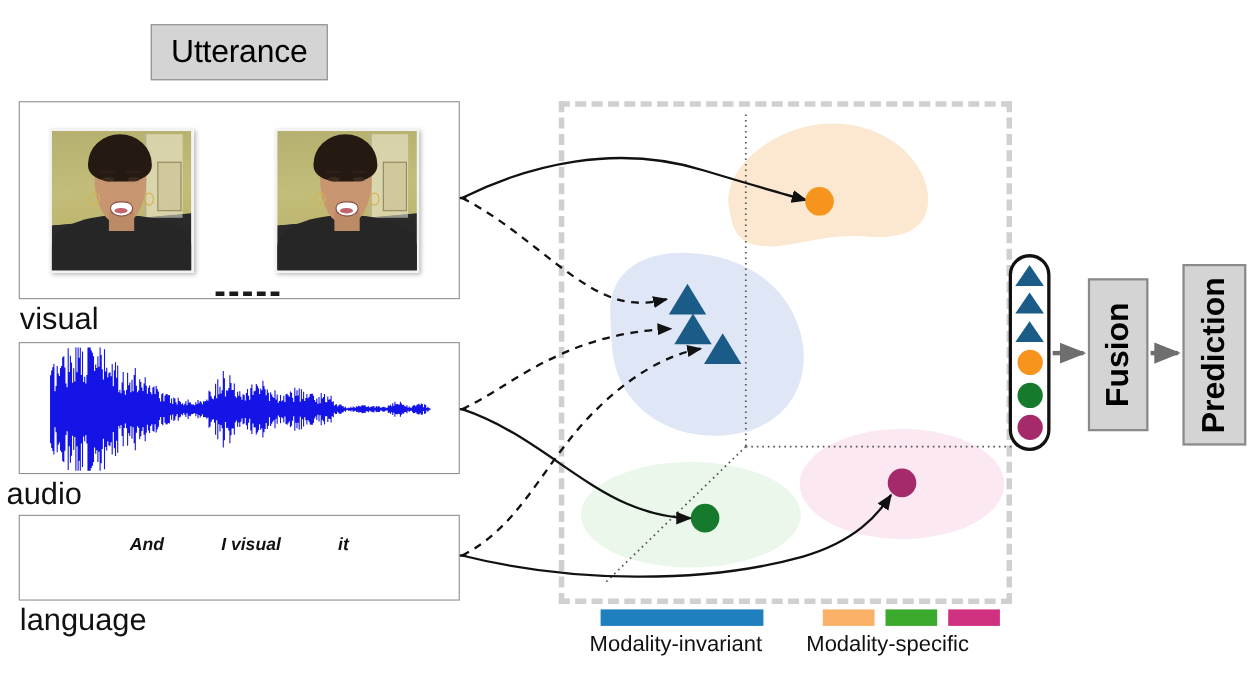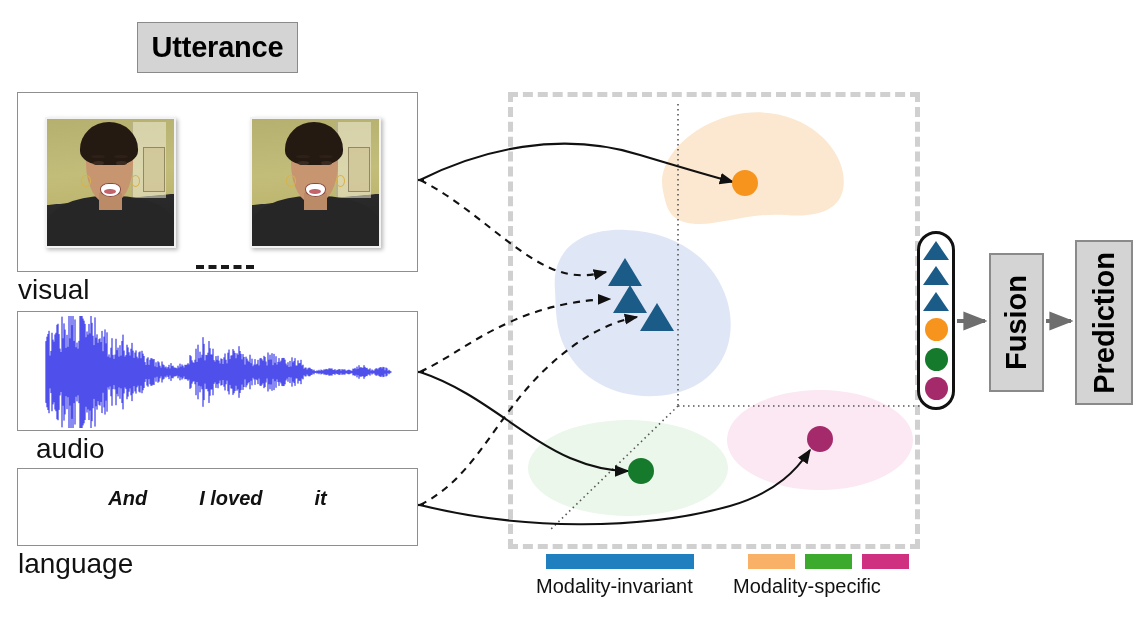--- a/index.html
+++ b/index.html
@@ -21,21 +21,21 @@
   }
 
   
   .chip {
     position: absolute;
     background: #d4d4d4;
     border: 1.5px solid #8a8a8a;
     display: flex;
     align-items: center;
     justify-content: center;
-    font-weight: bold;
+    font-weight: normal;
     color: #000;
     letter-spacing: -0.2px;
     box-sizing: border-box;
   }
   #chip-utterance {
     left: 137px; top: 22px; width: 161px; height: 51px;
     font-size: 29px;
   }
   #chip-multimodal {
     left: 500px; top: 23px; width: 421px; height: 48px;
@@ -53,21 +53,21 @@
   #panel-audio    { left: 17px; top: 311px; width: 401px; height: 120px; }
   #panel-language { left: 17px; top: 468px; width: 401px; height: 78px; }
 
   .panel-caption {
     position: absolute;
     font-size: 28px;
     color: #111;
     white-space: nowrap;
   }
   #cap-visual   { left: 18px; top: 274px; }
-  #cap-audio    { left: 36px; top: 433px; }
+  #cap-audio    { left: 6px; top: 433px; }
   #cap-language { left: 18px; top: 548px; }
 
   
   .vframe {
     position: absolute;
     top: 24px;
     width: 131px;
     height: 131px;
     border: 2.5px solid #f2f2f2;
     box-shadow: 2px 2px 4px rgba(0,0,0,0.28);
@@ -144,21 +144,21 @@
     border-top: 4px dashed #1a1a1a;
   }
 
   
   #wave { position: absolute; left: 20px; top: 4px; }
 
   
   .tokens {
     position: absolute; left: 0; right: 0; top: 18px;
     display: flex; justify-content: center; gap: 52px;
-    font-size: 20px; font-weight: bold; font-style: italic;
+    font-size: 16px; font-weight: bold; font-style: italic;
     color: #111;
   }
   .tokens span { white-space: nowrap; }
 
   
   #rep-box {
     position: absolute;
     left: 508px; top: 92px; width: 412px; height: 457px;
     border: 5px dashed #d0d0d0;
     box-sizing: border-box;
@@ -272,21 +272,21 @@
       <g id="wave-group" stroke="#1414e6" stroke-width="1" fill="none" d="M8,25.11518167587777L8,86.88481832412222M9,20.733741606744616L9,91.26625839325538M10,17.97625345607208L10,94.02374654392793M11,14.800855244417392L11,97.19914475558261M12,39.619146876936306L12,72.3808531230637M13,34.9458033460795L13,77.0541966539205M14,16.772808045941176L14,95.22719195405882M15,23.63297843121515L15,88.36702156878485M16,25.710173857117876L16,86.28982614288212M17,18.446460605253264L17,93.55353939474674M18,16.76567606459276L18,95.23432393540725M19,8.81037174904948L19,103.18962825095052M20,7.777004943865755L20,104.22299505613424M21,18.12193229184875L21,93.87806770815125M22,32.597786463617L22,79.402213536383M23,36.04495950347166L23,75.95504049652834M24,0.6410714373137267L24,111.35892856268627M25,22.264107994291287L25,89.7358920057087M26,7.3780206477720895L26,104.62197935222791M27,13.600810130661813L27,98.39918986933819M28,31.847206609028493L28,80.15279339097151M29,18.816793611397387L29,93.18320638860261M30,30.83971014703179L30,81.1602898529682M31,-10.074844865331343L31,122.07484486533134M32,22.352030450412364L32,89.64796954958763M33,-3.1234174316696297L33,115.12341743166962M34,9.162234012169542L34,102.83776598783047M35,-0.41808856799693217L35,112.41808856799693M36,24.91469067150406L36,87.08530932849594M37,3.476177723321051L37,108.52382227667894M38,31.230267111489088L38,80.76973288851092M39,26.566024355313715L39,85.43397564468629M40,32.65514157305756L40,79.34485842694244M41,24.858008174758073L41,87.14199182524193M42,-10.806955052778918L42,122.80695505277892M43,-12.002190005815933L43,124.00219000581593M44,-2.0954963907942528L44,114.09549639079425M45,2.578614778043878L45,109.42138522195611M46,4.6779365159220205L46,107.32206348407797M47,7.933510534835051L47,104.06648946516495M48,21.224866066778716L48,90.77513393322128M49,15.474081728297612L49,96.52591827170238M50,18.60233818599361L50,93.3976618140064M51,7.955520491381378L51,104.04447950861862M52,17.392597179702513L52,94.6074028202975M53,-0.5798425127344728L53,112.57984251273447M54,6.8342442403945824L54,105.16575575960542M55,19.770076432408217L55,92.22992356759178M56,29.088291919179337L56,82.91170808082066M57,1.4175675829638763L57,110.58243241703613M58,21.705491648343L58,90.294508351657M59,18.358830229368216L59,93.64116977063179M60,26.871134022794433L60,85.12886597720556M61,23.170869970579275L61,88.82913002942072M62,22.344207611459687L62,89.6557923885403M63,26.056936984282796L63,85.9430630157172M64,14.93039343383768L64,97.06960656616232M65,35.22767308823453L65,76.77232691176548M66,20.593942460436665L66,91.40605753956334M67,13.428110514394199L67,98.5718894856058M68,27.33647819318528L68,84.66352180681471M69,16.329772560266626L69,95.67022743973337M70,40.61913193313811L70,71.3808680668619M71,38.40764956167146L71,73.59235043832854M72,41.549658902723166L72,70.45034109727683M73,31.74428453391658L73,80.25571546608342M74,22.228791856141818L74,89.77120814385819M75,38.89338023557537L75,73.10661976442464M76,42.93746674642969L76,69.06253325357031M77,38.5925465789895L77,73.4074534210105M78,22.772542334007717L78,89.22745766599229M79,34.16217267567681L79,77.8378273243232M80,31.63984032448332L80,80.36015967551668M81,40.565040534297125L81,71.43495946570287M82,29.22106670732193L82,82.77893329267806M83,39.66190163603795L83,72.33809836396205M84,24.96036357201286L84,87.03963642798715M85,18.636198143793898L85,93.3638018562061M86,34.57528184268526L86,77.42471815731474M87,40.56761003955656L87,71.43238996044344M88,39.08831744991552L88,72.91168255008448M89,28.738873905424075L89,83.26112609457593M90,31.38630088613562L90,80.61369911386439M91,36.27957966553731L91,75.72042033446269M92,39.55073819672474L92,72.44926180327526M93,32.73365955618325L93,79.26634044381674M94,26.864834548239862L94,85.13516545176014M95,34.6195968074817L95,77.3804031925183M96,41.87733447471905L96,70.12266552528095M97,36.57098640982719L97,75.42901359017281M98,34.414090491462424L98,77.58590950853758M99,40.67795968860009L99,71.32204031139992M100,42.333768951081986L100,69.66623104891802M101,36.28714734250339L101,75.71285265749661M102,35.44018540198522L102,76.55981459801478M103,42.282722289928266L103,69.71727771007173M104,34.79471474682858L104,77.20528525317141M105,37.73355493215465L105,74.26644506784535M106,40.016963349860255L106,71.98303665013974M107,46.139625936075774L107,65.86037406392423M108,49.01772264495655L108,62.98227735504345M109,42.467406718417195L109,69.5325932815828M110,41.31214178793872L110,70.68785821206127M111,48.84638046662528L111,63.15361953337472M112,43.78357241037587L112,68.21642758962413M113,42.17214245211199L113,69.827857547888M114,42.41470855085113L114,69.58529144914887M115,43.34643250588045L115,68.65356749411956M116,43.064360212475016L116,68.93563978752499M117,50.403504157954615L117,61.596495842045385M118,46.30038925869924L118,65.69961074130076M119,51.18814476615084L119,60.81185523384916M120,45.338141017431596L120,66.6618589825684M121,46.34442534791668L121,65.65557465208332M122,49.68797906436989L122,62.31202093563011M123,51.63929412571723L123,60.36070587428277M124,45.484410496817716L124,66.51558950318228M125,48.43862587717826L125,63.56137412282174M126,49.24872230840811L126,62.75127769159189M127,51.45622657693859L127,60.54377342306141M128,50.51565836787515L128,61.48434163212485M129,52.44770069312466L129,59.55229930687534M130,51.001042710485855L130,60.998957289514145M131,48.840971312472426L131,63.159028687527574M132,52.426193640148185L132,59.573806359851815M133,47.11070844995499L133,64.889291550045M134,50.06303663433458L134,61.93696336566542M135,49.684480206303476L135,62.315519793696524M136,51.38936634137012L136,60.61063365862988M137,51.74134565525663L137,60.25865434474337M138,51.75327207148899L138,60.24672792851101M139,52.43809847462497L139,59.56190152537503M140,49.6824430707586L140,62.3175569292414M141,51.54790142237049L141,60.45209857762951M142,47.668427503437535L142,64.33157249656247M143,50.67788769419944L143,61.32211230580056M144,48.473638066259284L144,63.526361933740716M145,49.7348112034201L145,62.2651887965799M146,51.50758708863997L146,60.49241291136003M147,48.73591569181818L147,63.26408430818182M148,48.988554974898435L148,63.011445025101565M149,48.58124279999258L149,63.41875720000742M150,47.220183960973394L150,64.7798160390266M151,48.41411691189545L151,63.58588308810455M152,39.114651851070526L152,72.88534814892947M153,40.189200449808226L153,71.81079955019177M154,44.33094365065761L154,67.66905634934238M155,46.31310763456975L155,65.68689236543025M156,46.85295615291764L156,65.14704384708236M157,43.72094041903939L157,68.2790595809606M158,32.7607621638406L158,79.23923783615939M159,45.97238120149444L159,66.02761879850556M160,28.68855451886037L160,83.31144548113963M161,42.305463228648094L161,69.6945367713519M162,35.693870957008L162,76.306129042992M163,41.6297952174432L163,70.3702047825568M164,38.70418927361311L164,73.29581072638689M165,21.190311122724374L165,90.80968887727562M166,27.87747718196289L166,84.12252281803711M167,44.38041710877966L167,67.61958289122033M168,38.860035003189935L168,73.13996499681006M169,39.17982412746615L169,72.82017587253385M170,36.67366785585367L170,75.32633214414633M171,25.066724656847256L171,86.93327534315274M172,32.225812871349284L172,79.77418712865071M173,38.50375887435418L173,73.49624112564581M174,38.540588202727704L174,73.4594117972723M175,32.723174426078614L175,79.27682557392139M176,44.14233588005102L176,67.85766411994898M177,45.651499733325316L177,66.34850026667469M178,40.152319729622405L178,71.8476802703776M179,43.82424622045422L179,68.17575377954579M180,39.76257080340334L180,72.23742919659665M181,44.627453165583105L181,67.3725468344169M182,47.46591770663971L182,64.53408229336029M183,42.41823675018354L183,69.58176324981646M184,42.98069997270887L184,69.01930002729114M185,48.02088135028108L185,63.97911864971892M186,41.33901067476553L186,70.66098932523447M187,37.52761447478399L187,74.47238552521601M188,43.75480921654561L188,68.24519078345439M189,47.380679698716065L189,64.61932030128393M190,36.70671281623853L190,75.29328718376146M191,33.53986516402006L191,78.46013483597994M192,43.1004338320994L192,68.8995661679006M193,39.582566669477835L193,72.41743333052216M194,39.289876216641645L194,72.71012378335836M195,33.09722510704529L195,78.90277489295471M196,34.78498099851649L196,77.21501900148351M197,36.93676862736581L197,75.06323137263419M198,42.254543410167855L198,69.74545658983214M199,37.32943512713137L199,74.67056487286862M200,38.72214950190335L200,73.27785049809665M201,30.19947620163709L201,81.80052379836292M202,35.01882035479128L202,76.98117964520873M203,37.918309263998296L203,74.0816907360017M204,43.39061924098931L204,68.60938075901069M205,38.10709842864951L205,73.89290157135049M206,41.02260909110119L206,70.97739090889881M207,48.60315537475425L207,63.39684462524575M208,40.69920310676459L208,71.30079689323541M209,42.68163097772095L209,69.31836902227906M210,44.64642071566645L210,67.35357928433355M211,45.88061396260016L211,66.11938603739983M212,38.72905959554464L212,73.27094040445536M213,47.216751885908735L213,64.78324811409126M214,42.70843730715047L214,69.29156269284954M215,50.17207904542303L215,61.82792095457697M216,48.58750156000577L216,63.41249843999423M217,43.14290209364946L217,68.85709790635053M218,48.762512418023334L218,63.237487581976666M219,47.83753507711518L219,64.16246492288482M220,43.86360792310259L220,68.13639207689741M221,49.41617314220809L221,62.58382685779191M222,42.43472540641765L222,69.56527459358234M223,41.95398874384041L223,70.04601125615959M224,43.286717158990875L224,68.71328284100912M225,44.71194141526878L225,67.28805858473122M226,39.859303885218814L226,72.14069611478118M227,40.980947626688156L227,71.01905237331185M228,45.55031264203184L228,66.44968735796816M229,49.5189102273283L229,62.4810897726717M230,36.51359590602698L230,75.48640409397302M231,43.708762341177035L231,68.29123765882296M232,38.74870899680488L232,73.25129100319512M233,43.58767360150701L233,68.412326398493M234,37.21468717366208L234,74.78531282633793M235,49.170576656627155L235,62.829423343372845M236,37.88382791436294L236,74.11617208563706M237,46.80412133316627L237,65.19587866683374M238,40.219168275495115L238,71.78083172450488M239,48.621592630107216L239,63.378407369892784M240,45.92998019638907L240,66.07001980361093M241,42.095788635775165L241,69.90421136422484M242,46.14513156892485L242,65.85486843107515M243,44.6030248472473L243,67.3969751527527M244,42.1635296962932L244,69.83647030370679M245,41.93543733334998L245,70.06456266665002M246,41.95441407041593L246,70.04558592958408M247,43.70275480867939L247,68.29724519132061M248,47.57193984367033L248,64.42806015632968M249,49.373747454309175L249,62.626252545690825M250,46.235065339978114L250,65.7649346600219M251,51.00759001893535L251,60.99240998106465M252,44.9266457770672L252,67.0733542229328M253,50.521529399543574L253,61.478470600456426M254,41.33758674010964L254,70.66241325989036M255,46.368187601705706L255,65.63181239829429M256,44.943422426519525L256,67.05657757348047M257,42.15127159238119L257,69.84872840761881M258,49.51500605665267L258,62.48499394334733M259,49.594876445398455L259,62.405123554601545M260,44.38469273068931L260,67.61530726931069M261,47.37028955052529L261,64.62971044947471M262,47.03406218625122L262,64.96593781374878M263,43.84089191441649L263,68.15910808558351M264,49.51585756141579L264,62.48414243858421M265,48.68782373265711L265,63.31217626734289M266,52.72744460460073L266,59.27255539539927M267,51.64604456116906L267,60.35395543883094M268,51.58219229304509L268,60.41780770695491M269,53.61124363985611L269,58.38875636014389M270,52.330831000598394L270,59.669168999401606M271,51.665322114758915L271,60.334677885241085M272,51.83252500083391L272,60.16747499916609M273,52.98588479174603L273,59.01411520825397M274,53.244597022986845L274,58.755402977013155M275,54.526074236721L275,57.473925763279M276,53.70091658698048L276,58.29908341301952M277,55.06916824150249L277,56.93083175849751M278,55.18126129600224L278,56.81873870399776M279,54.38335561695758L279,57.61664438304242M280,54.91458460650398L280,57.08541539349602M281,53.82174857861051L281,58.17825142138949M282,54.970644291612494L282,57.029355708387506M283,53.588814136569L283,58.411185863431M284,54.14882829992817L284,57.85117170007183M285,54.5831531336332L285,57.4168468663668M286,53.348356464626704L286,58.651643535373296M287,53.73543540125436L287,58.26456459874564M288,52.928379866497316L288,59.071620133502684M289,53.27893759850075L289,58.72106240149925M290,53.46258088008737L290,58.53741911991263M291,52.3281950027885L291,59.6718049972115M292,52.45632697284639L292,59.54367302715361M293,52.695203978447516L293,59.304796021552484M294,52.45982996737795L294,59.54017003262205M295,54.023404720952534L295,57.976595279047466M296,53.84016467607357L296,58.15983532392643M297,53.229859450282L297,58.770140549718M298,54.552017931636975L298,57.447982068363025M299,53.86466445472105L299,58.13533554527895M300,53.79465201532204L300,58.20534798467796M301,53.12895191281295L301,58.87104808718705M302,53.26596957395557L302,58.73403042604443M303,54.72071469855679L303,57.27928530144321M304,53.16747560078434L304,58.83252439921566M305,53.71977367308279L305,58.28022632691721M306,53.41535559410307L306,58.58464440589693M307,53.48697046876351L307,58.51302953123649M308,54.74598550492452L308,57.25401449507548M309,54.48587015649075L309,57.51412984350925M310,53.90593411212752L310,58.09406588787248M311,53.66883109051895L311,58.33116890948105M312,54.14668766342241L312,57.85331233657759M313,54.715361503807586L313,57.284638496192414M314,54.72277244560166L314,57.27722755439834M315,52.641202570860685L315,59.358797429139315M316,52.90781819617918L316,59.09218180382082M317,51.93914075298187L317,60.06085924701813M318,53.21710029431164L318,58.78289970568836M319,50.63097465470071L319,61.36902534529929M320,52.842671295110144L320,59.157328704889856M321,49.243622197347044L321,62.756377802652956M322,51.56928436808038L322,60.43071563191962M323,51.14593615307042L323,60.85406384692958M324,51.79730188464637L324,60.20269811535363M325,51.67916962412264L325,60.32083037587736M326,49.19353945568817L326,62.80646054431183M327,50.901806974397445L327,61.098193025602555M328,52.08336219400858L328,59.91663780599142M329,51.85557381778898L329,60.14442618221102M330,53.39933364360444L330,58.60066635639556M331,53.47614037762442L331,58.52385962237558M332,52.363647867053594L332,59.636352132946406M333,54.70421886169556L333,57.29578113830444M334,53.4721763494586L334,58.5278236505414M335,54.383182985900696L335,57.616817014099304M336,54.65768148024947L336,57.34231851975053M337,53.30562174213553L337,58.69437825786447M338,52.35576168352067L338,59.64423831647933M339,52.46243789265516L339,59.53756210734484M340,53.307875502233166L340,58.692124497766834M341,51.885395682603544L341,60.114604317396456M342,51.394933495335465L342,60.605066504664535M343,51.08708937938749L343,60.91291062061251M344,52.37250937525536L344,59.62749062474464M345,50.87681870741327L345,61.12318129258673M346,51.24611052473098L346,60.75388947526902M347,54.275154753955746L347,57.724845246044254M348,51.55713060013547L348,60.44286939986453M349,52.283536776189656L349,59.716463223810344M350,54.852287733295064L350,57.147712266704936M351,53.77409749151577L351,58.22590250848423M352,54.801164469554536L352,57.198835530445464M353,55.44644671169196L353,56.55355328830804">
           <path d="M8,25.11518167587777L8,86.88481832412222M9,20.733741606744616L9,91.26625839325538M10,17.97625345607208L10,94.02374654392793M11,14.800855244417392L11,97.19914475558261M12,39.619146876936306L12,72.3808531230637M13,34.9458033460795L13,77.0541966539205M14,16.772808045941176L14,95.22719195405882M15,23.63297843121515L15,88.36702156878485M16,25.710173857117876L16,86.28982614288212M17,18.446460605253264L17,93.55353939474674M18,16.76567606459276L18,95.23432393540725M19,8.81037174904948L19,103.18962825095052M20,7.777004943865755L20,104.22299505613424M21,18.12193229184875L21,93.87806770815125M22,32.597786463617L22,79.402213536383M23,36.04495950347166L23,75.95504049652834M24,0.6410714373137267L24,111.35892856268627M25,22.264107994291287L25,89.7358920057087M26,7.3780206477720895L26,104.62197935222791M27,13.600810130661813L27,98.39918986933819M28,31.847206609028493L28,80.15279339097151M29,18.816793611397387L29,93.18320638860261M30,30.83971014703179L30,81.1602898529682M31,-10.074844865331343L31,122.07484486533134M32,22.352030450412364L32,89.64796954958763M33,-3.1234174316696297L33,115.12341743166962M34,9.162234012169542L34,102.83776598783047M35,-0.41808856799693217L35,112.41808856799693M36,24.91469067150406L36,87.08530932849594M37,3.476177723321051L37,108.52382227667894M38,31.230267111489088L38,80.76973288851092M39,26.566024355313715L39,85.43397564468629M40,32.65514157305756L40,79.34485842694244M41,24.858008174758073L41,87.14199182524193M42,-10.806955052778918L42,122.80695505277892M43,-12.002190005815933L43,124.00219000581593M44,-2.0954963907942528L44,114.09549639079425M45,2.578614778043878L45,109.42138522195611M46,4.6779365159220205L46,107.32206348407797M47,7.933510534835051L47,104.06648946516495M48,21.224866066778716L48,90.77513393322128M49,15.474081728297612L49,96.52591827170238M50,18.60233818599361L50,93.3976618140064M51,7.955520491381378L51,104.04447950861862M52,17.392597179702513L52,94.6074028202975M53,-0.5798425127344728L53,112.57984251273447M54,6.8342442403945824L54,105.16575575960542M55,19.770076432408217L55,92.22992356759178M56,29.088291919179337L56,82.91170808082066M57,1.4175675829638763L57,110.58243241703613M58,21.705491648343L58,90.294508351657M59,18.358830229368216L59,93.64116977063179M60,26.871134022794433L60,85.12886597720556M61,23.170869970579275L61,88.82913002942072M62,22.344207611459687L62,89.6557923885403M63,26.056936984282796L63,85.9430630157172M64,14.93039343383768L64,97.06960656616232M65,35.22767308823453L65,76.77232691176548M66,20.593942460436665L66,91.40605753956334M67,13.428110514394199L67,98.5718894856058M68,27.33647819318528L68,84.66352180681471M69,16.329772560266626L69,95.67022743973337M70,40.61913193313811L70,71.3808680668619M71,38.40764956167146L71,73.59235043832854M72,41.549658902723166L72,70.45034109727683M73,31.74428453391658L73,80.25571546608342M74,22.228791856141818L74,89.77120814385819M75,38.89338023557537L75,73.10661976442464M76,42.93746674642969L76,69.06253325357031M77,38.5925465789895L77,73.4074534210105M78,22.772542334007717L78,89.22745766599229M79,34.16217267567681L79,77.8378273243232M80,31.63984032448332L80,80.36015967551668M81,40.565040534297125L81,71.43495946570287M82,29.22106670732193L82,82.77893329267806M83,39.66190163603795L83,72.33809836396205M84,24.96036357201286L84,87.03963642798715M85,18.636198143793898L85,93.3638018562061M86,34.57528184268526L86,77.42471815731474M87,40.56761003955656L87,71.43238996044344M88,39.08831744991552L88,72.91168255008448M89,28.738873905424075L89,83.26112609457593M90,31.38630088613562L90,80.61369911386439M91,36.27957966553731L91,75.72042033446269M92,39.55073819672474L92,72.44926180327526M93,32.73365955618325L93,79.26634044381674M94,26.864834548239862L94,85.13516545176014M95,34.6195968074817L95,77.3804031925183M96,41.87733447471905L96,70.12266552528095M97,36.57098640982719L97,75.42901359017281M98,34.414090491462424L98,77.58590950853758M99,40.67795968860009L99,71.32204031139992M100,42.333768951081986L100,69.66623104891802M101,36.28714734250339L101,75.71285265749661M102,35.44018540198522L102,76.55981459801478M103,42.282722289928266L103,69.71727771007173M104,34.79471474682858L104,77.20528525317141M105,37.73355493215465L105,74.26644506784535M106,40.016963349860255L106,71.98303665013974M107,46.139625936075774L107,65.86037406392423M108,49.01772264495655L108,62.98227735504345M109,42.467406718417195L109,69.5325932815828M110,41.31214178793872L110,70.68785821206127M111,48.84638046662528L111,63.15361953337472M112,43.78357241037587L112,68.21642758962413M113,42.17214245211199L113,69.827857547888M114,42.41470855085113L114,69.58529144914887M115,43.34643250588045L115,68.65356749411956M116,43.064360212475016L116,68.93563978752499M117,50.403504157954615L117,61.596495842045385M118,46.30038925869924L118,65.69961074130076M119,51.18814476615084L119,60.81185523384916M120,45.338141017431596L120,66.6618589825684M121,46.34442534791668L121,65.65557465208332M122,49.68797906436989L122,62.31202093563011M123,51.63929412571723L123,60.36070587428277M124,45.484410496817716L124,66.51558950318228M125,48.43862587717826L125,63.56137412282174M126,49.24872230840811L126,62.75127769159189M127,51.45622657693859L127,60.54377342306141M128,50.51565836787515L128,61.48434163212485M129,52.44770069312466L129,59.55229930687534M130,51.001042710485855L130,60.998957289514145M131,48.840971312472426L131,63.159028687527574M132,52.426193640148185L132,59.573806359851815M133,47.11070844995499L133,64.889291550045M134,50.06303663433458L134,61.93696336566542M135,49.684480206303476L135,62.315519793696524M136,51.38936634137012L136,60.61063365862988M137,51.74134565525663L137,60.25865434474337M138,51.75327207148899L138,60.24672792851101M139,52.43809847462497L139,59.56190152537503M140,49.6824430707586L140,62.3175569292414M141,51.54790142237049L141,60.45209857762951M142,47.668427503437535L142,64.33157249656247M143,50.67788769419944L143,61.32211230580056M144,48.473638066259284L144,63.526361933740716M145,49.7348112034201L145,62.2651887965799M146,51.50758708863997L146,60.49241291136003M147,48.73591569181818L147,63.26408430818182M148,48.988554974898435L148,63.011445025101565M149,48.58124279999258L149,63.41875720000742M150,47.220183960973394L150,64.7798160390266M151,48.41411691189545L151,63.58588308810455M152,39.114651851070526L152,72.88534814892947M153,40.189200449808226L153,71.81079955019177M154,44.33094365065761L154,67.66905634934238M155,46.31310763456975L155,65.68689236543025M156,46.85295615291764L156,65.14704384708236M157,43.72094041903939L157,68.2790595809606M158,32.7607621638406L158,79.23923783615939M159,45.97238120149444L159,66.02761879850556M160,28.68855451886037L160,83.31144548113963M161,42.305463228648094L161,69.6945367713519M162,35.693870957008L162,76.306129042992M163,41.6297952174432L163,70.3702047825568M164,38.70418927361311L164,73.29581072638689M165,21.190311122724374L165,90.80968887727562M166,27.87747718196289L166,84.12252281803711M167,44.38041710877966L167,67.61958289122033M168,38.860035003189935L168,73.13996499681006M169,39.17982412746615L169,72.82017587253385M170,36.67366785585367L170,75.32633214414633M171,25.066724656847256L171,86.93327534315274M172,32.225812871349284L172,79.77418712865071M173,38.50375887435418L173,73.49624112564581M174,38.540588202727704L174,73.4594117972723M175,32.723174426078614L175,79.27682557392139M176,44.14233588005102L176,67.85766411994898M177,45.651499733325316L177,66.34850026667469M178,40.152319729622405L178,71.8476802703776M179,43.82424622045422L179,68.17575377954579M180,39.76257080340334L180,72.23742919659665M181,44.627453165583105L181,67.3725468344169M182,47.46591770663971L182,64.53408229336029M183,42.41823675018354L183,69.58176324981646M184,42.98069997270887L184,69.01930002729114M185,48.02088135028108L185,63.97911864971892M186,41.33901067476553L186,70.66098932523447M187,37.52761447478399L187,74.47238552521601M188,43.75480921654561L188,68.24519078345439M189,47.380679698716065L189,64.61932030128393M190,36.70671281623853L190,75.29328718376146M191,33.53986516402006L191,78.46013483597994M192,43.1004338320994L192,68.8995661679006M193,39.582566669477835L193,72.41743333052216M194,39.289876216641645L194,72.71012378335836M195,33.09722510704529L195,78.90277489295471M196,34.78498099851649L196,77.21501900148351M197,36.93676862736581L197,75.06323137263419M198,42.254543410167855L198,69.74545658983214M199,37.32943512713137L199,74.67056487286862M200,38.72214950190335L200,73.27785049809665M201,30.19947620163709L201,81.80052379836292M202,35.01882035479128L202,76.98117964520873M203,37.918309263998296L203,74.0816907360017M204,43.39061924098931L204,68.60938075901069M205,38.10709842864951L205,73.89290157135049M206,41.02260909110119L206,70.97739090889881M207,48.60315537475425L207,63.39684462524575M208,40.69920310676459L208,71.30079689323541M209,42.68163097772095L209,69.31836902227906M210,44.64642071566645L210,67.35357928433355M211,45.88061396260016L211,66.11938603739983M212,38.72905959554464L212,73.27094040445536M213,47.216751885908735L213,64.78324811409126M214,42.70843730715047L214,69.29156269284954M215,50.17207904542303L215,61.82792095457697M216,48.58750156000577L216,63.41249843999423M217,43.14290209364946L217,68.85709790635053M218,48.762512418023334L218,63.237487581976666M219,47.83753507711518L219,64.16246492288482M220,43.86360792310259L220,68.13639207689741M221,49.41617314220809L221,62.58382685779191M222,42.43472540641765L222,69.56527459358234M223,41.95398874384041L223,70.04601125615959M224,43.286717158990875L224,68.71328284100912M225,44.71194141526878L225,67.28805858473122M226,39.859303885218814L226,72.14069611478118M227,40.980947626688156L227,71.01905237331185M228,45.55031264203184L228,66.44968735796816M229,49.5189102273283L229,62.4810897726717M230,36.51359590602698L230,75.48640409397302M231,43.708762341177035L231,68.29123765882296M232,38.74870899680488L232,73.25129100319512M233,43.58767360150701L233,68.412326398493M234,37.21468717366208L234,74.78531282633793M235,49.170576656627155L235,62.829423343372845M236,37.88382791436294L236,74.11617208563706M237,46.80412133316627L237,65.19587866683374M238,40.219168275495115L238,71.78083172450488M239,48.621592630107216L239,63.378407369892784M240,45.92998019638907L240,66.07001980361093M241,42.095788635775165L241,69.90421136422484M242,46.14513156892485L242,65.85486843107515M243,44.6030248472473L243,67.3969751527527M244,42.1635296962932L244,69.83647030370679M245,41.93543733334998L245,70.06456266665002M246,41.95441407041593L246,70.04558592958408M247,43.70275480867939L247,68.29724519132061M248,47.57193984367033L248,64.42806015632968M249,49.373747454309175L249,62.626252545690825M250,46.235065339978114L250,65.7649346600219M251,51.00759001893535L251,60.99240998106465M252,44.9266457770672L252,67.0733542229328M253,50.521529399543574L253,61.478470600456426M254,41.33758674010964L254,70.66241325989036M255,46.368187601705706L255,65.63181239829429M256,44.943422426519525L256,67.05657757348047M257,42.15127159238119L257,69.84872840761881M258,49.51500605665267L258,62.48499394334733M259,49.594876445398455L259,62.405123554601545M260,44.38469273068931L260,67.61530726931069M261,47.37028955052529L261,64.62971044947471M262,47.03406218625122L262,64.96593781374878M263,43.84089191441649L263,68.15910808558351M264,49.51585756141579L264,62.48414243858421M265,48.68782373265711L265,63.31217626734289M266,52.72744460460073L266,59.27255539539927M267,51.64604456116906L267,60.35395543883094M268,51.58219229304509L268,60.41780770695491M269,53.61124363985611L269,58.38875636014389M270,52.330831000598394L270,59.669168999401606M271,51.665322114758915L271,60.334677885241085M272,51.83252500083391L272,60.16747499916609M273,52.98588479174603L273,59.01411520825397M274,53.244597022986845L274,58.755402977013155M275,54.526074236721L275,57.473925763279M276,53.70091658698048L276,58.29908341301952M277,55.06916824150249L277,56.93083175849751M278,55.18126129600224L278,56.81873870399776M279,54.38335561695758L279,57.61664438304242M280,54.91458460650398L280,57.08541539349602M281,53.82174857861051L281,58.17825142138949M282,54.970644291612494L282,57.029355708387506M283,53.588814136569L283,58.411185863431M284,54.14882829992817L284,57.85117170007183M285,54.5831531336332L285,57.4168468663668M286,53.348356464626704L286,58.651643535373296M287,53.73543540125436L287,58.26456459874564M288,52.928379866497316L288,59.071620133502684M289,53.27893759850075L289,58.72106240149925M290,53.46258088008737L290,58.53741911991263M291,52.3281950027885L291,59.6718049972115M292,52.45632697284639L292,59.54367302715361M293,52.695203978447516L293,59.304796021552484M294,52.45982996737795L294,59.54017003262205M295,54.023404720952534L295,57.976595279047466M296,53.84016467607357L296,58.15983532392643M297,53.229859450282L297,58.770140549718M298,54.552017931636975L298,57.447982068363025M299,53.86466445472105L299,58.13533554527895M300,53.79465201532204L300,58.20534798467796M301,53.12895191281295L301,58.87104808718705M302,53.26596957395557L302,58.73403042604443M303,54.72071469855679L303,57.27928530144321M304,53.16747560078434L304,58.83252439921566M305,53.71977367308279L305,58.28022632691721M306,53.41535559410307L306,58.58464440589693M307,53.48697046876351L307,58.51302953123649M308,54.74598550492452L308,57.25401449507548M309,54.48587015649075L309,57.51412984350925M310,53.90593411212752L310,58.09406588787248M311,53.66883109051895L311,58.33116890948105M312,54.14668766342241L312,57.85331233657759M313,54.715361503807586L313,57.284638496192414M314,54.72277244560166L314,57.27722755439834M315,52.641202570860685L315,59.358797429139315M316,52.90781819617918L316,59.09218180382082M317,51.93914075298187L317,60.06085924701813M318,53.21710029431164L318,58.78289970568836M319,50.63097465470071L319,61.36902534529929M320,52.842671295110144L320,59.157328704889856M321,49.243622197347044L321,62.756377802652956M322,51.56928436808038L322,60.43071563191962M323,51.14593615307042L323,60.85406384692958M324,51.79730188464637L324,60.20269811535363M325,51.67916962412264L325,60.32083037587736M326,49.19353945568817L326,62.80646054431183M327,50.901806974397445L327,61.098193025602555M328,52.08336219400858L328,59.91663780599142M329,51.85557381778898L329,60.14442618221102M330,53.39933364360444L330,58.60066635639556M331,53.47614037762442L331,58.52385962237558M332,52.363647867053594L332,59.636352132946406M333,54.70421886169556L333,57.29578113830444M334,53.4721763494586L334,58.5278236505414M335,54.383182985900696L335,57.616817014099304M336,54.65768148024947L336,57.34231851975053M337,53.30562174213553L337,58.69437825786447M338,52.35576168352067L338,59.64423831647933M339,52.46243789265516L339,59.53756210734484M340,53.307875502233166L340,58.692124497766834M341,51.885395682603544L341,60.114604317396456M342,51.394933495335465L342,60.605066504664535M343,51.08708937938749L343,60.91291062061251M344,52.37250937525536L344,59.62749062474464M345,50.87681870741327L345,61.12318129258673M346,51.24611052473098L346,60.75388947526902M347,54.275154753955746L347,57.724845246044254M348,51.55713060013547L348,60.44286939986453M349,52.283536776189656L349,59.716463223810344M350,54.852287733295064L350,57.147712266704936M351,53.77409749151577L351,58.22590250848423M352,54.801164469554536L352,57.198835530445464M353,55.44644671169196L353,56.55355328830804" stroke="#1414e6" stroke-width="1" fill="none"></path>
         </g>
     </svg>
   </div>
   <div class="panel-caption" id="cap-audio">audio</div>
 
   <div class="panel" id="panel-language">
     <div class="tokens">
       <span>And</span>
-      <span>I loved</span>
+      <span>I visual</span>
       <span>it</span>
     </div>
   </div>
   <div class="panel-caption" id="cap-language">language</div>
 
   <div id="rep-box"></div>
 
   <svg id="overlay" viewBox="0 0 1140 626">
     <defs>
       <marker id="ah-solid" viewBox="0 0 10 10" refX="9" refY="5" markerWidth="7" markerHeight="7" orient="auto-start-reverse">

